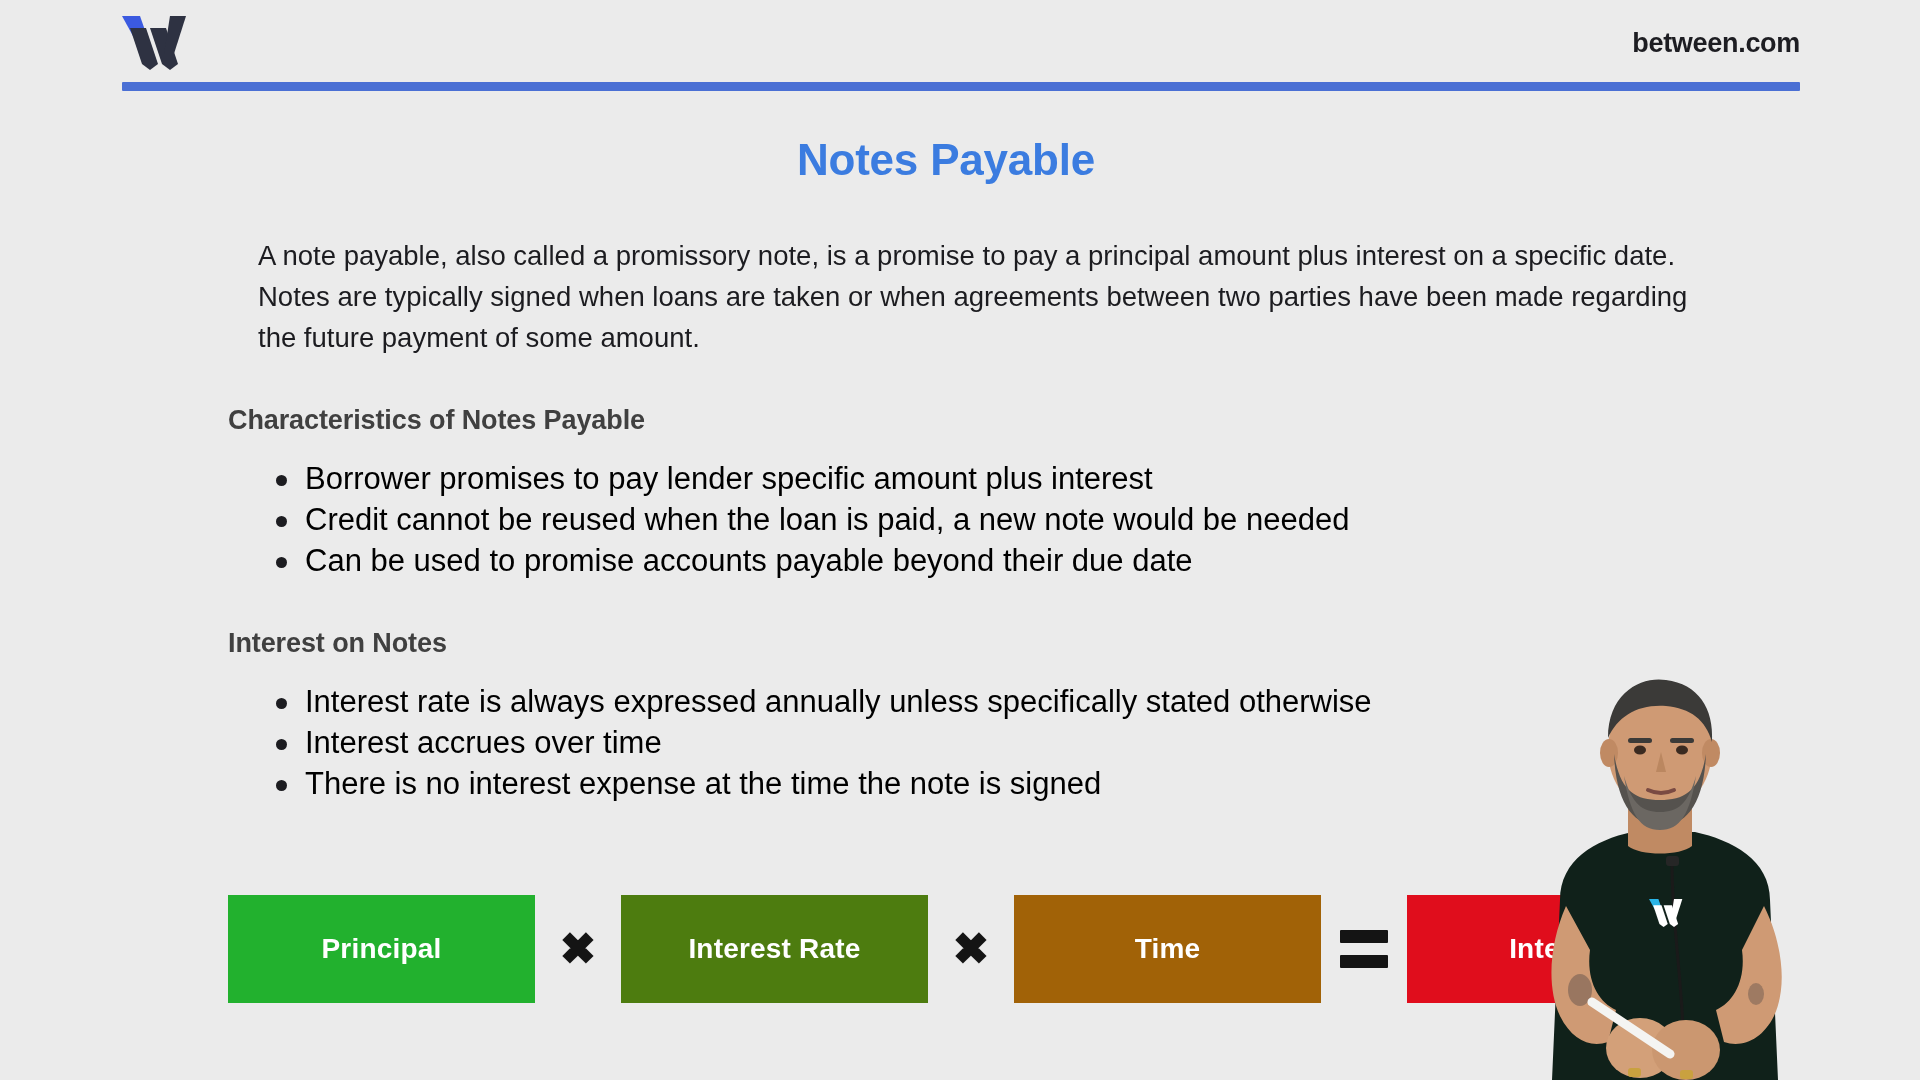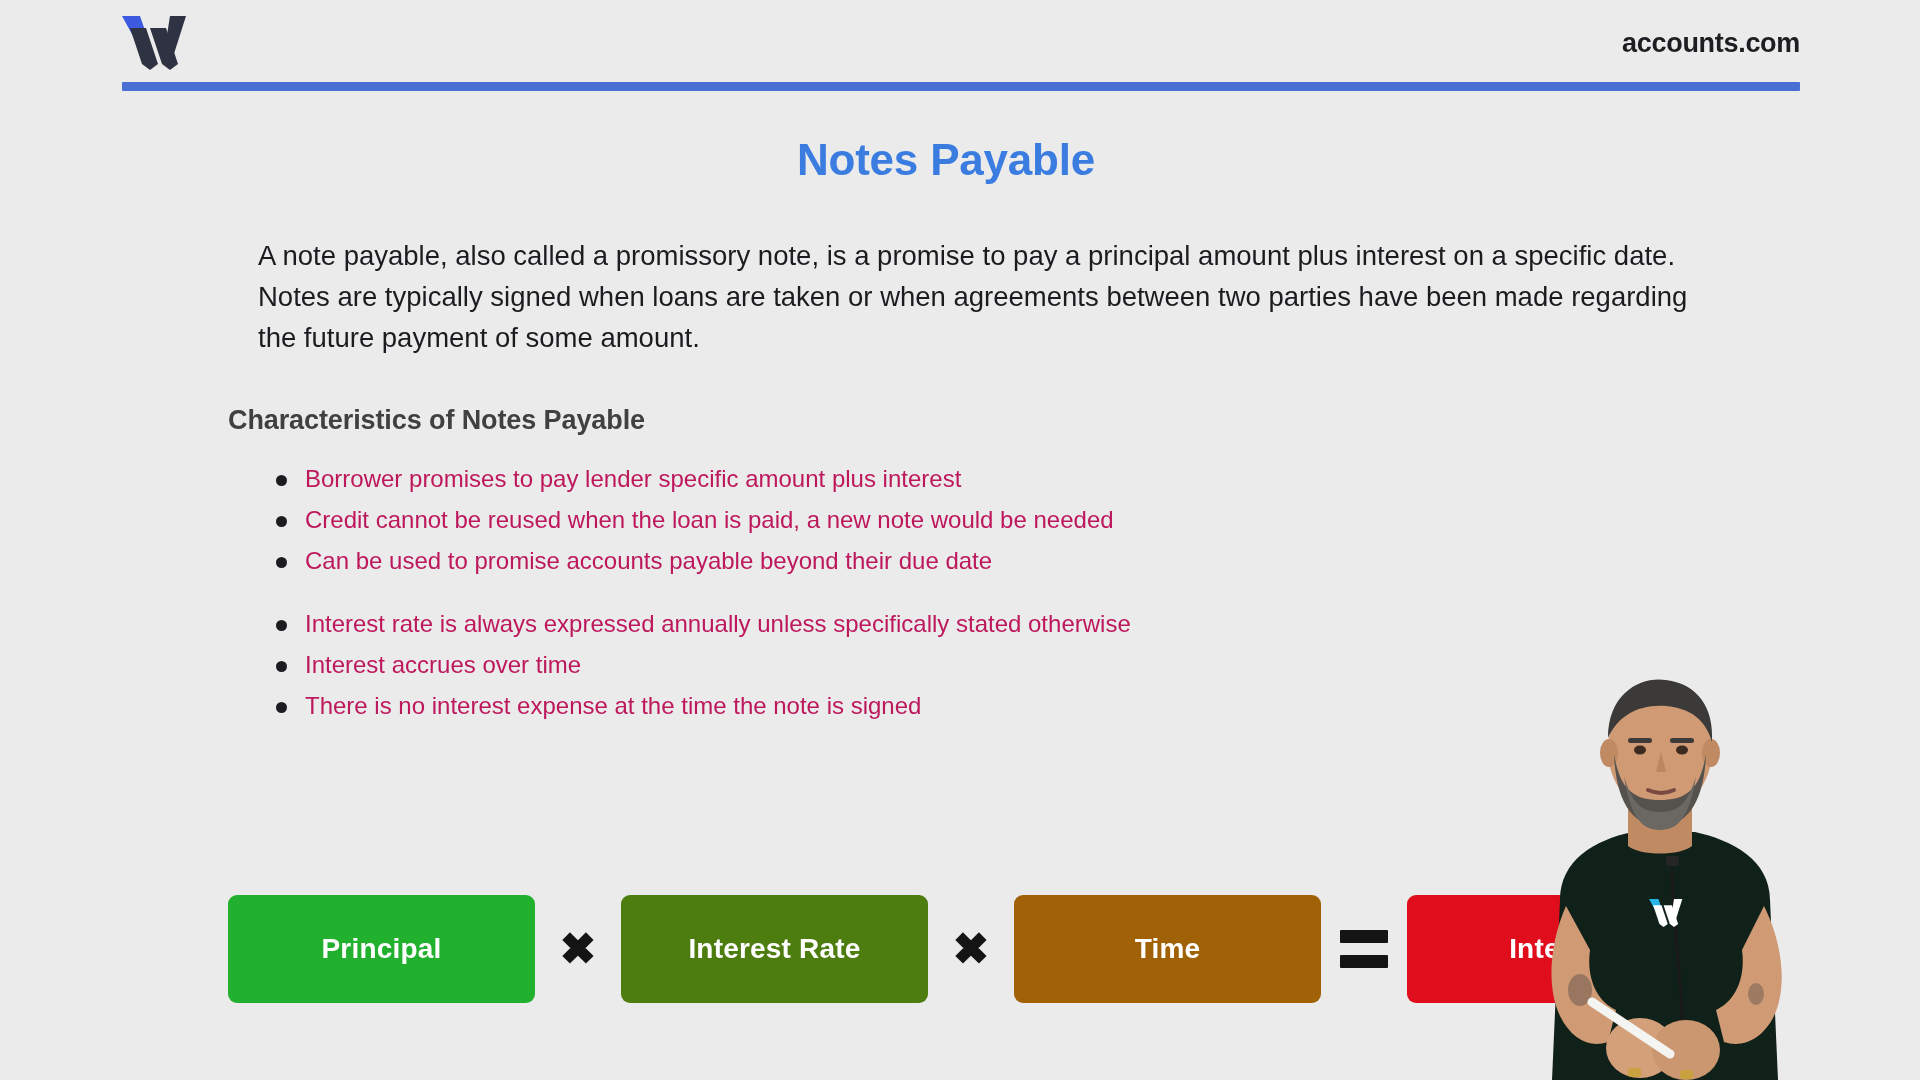--- a/index.html
+++ b/index.html
@@ -46,35 +46,35 @@
   .section-head {
     margin-top:47px;
     font-size:27px; font-weight:bold; color:#404040;
     letter-spacing:-0.1px;
   }
 
   .bullets { margin-top:22px; list-style:none; }
   .bullets li {
     position:relative;
     padding-left:77px;
-    font-size:24px; line-height:41px; color:#be185d;
+    font-size:31px; line-height:41px; color:#000000;
   }
   .bullets li .dot {
     position:absolute; left:48px; top:17px;
     width:11px; height:11px; border-radius:50%;
     background:#1c1c20;
   }
 
   
   .formula {
     position:absolute; left:228px; top:895px;
     display:flex; align-items:center;
   }
   .fbox {
-    height:108px; border-radius:9px;
+    height:108px; border-radius:0;
     display:flex; align-items:center; justify-content:center;
     color:#ffffff; font-size:28px; font-weight:bold;
     letter-spacing:0.2px;
   }
   .fbox.principal { width:307px; }
   .fbox.rate      { width:307px; }
   .fbox.time      { width:307px; }
   .fbox.interest  { width:307px; }
 
   .op {
@@ -106,21 +106,21 @@
 
     <div class="logo-wrap">
       <svg width="80" height="58" viewBox="0 0 80 58">
         <path d="M2 2 L20 2 L27 22 L13 22 Z" fill="#3b5ae0"></path>
         <path d="M10 14 L26 14 L38 50 L30 56 L22 50 Z" fill="#2e3242"></path>
         <path d="M30 14 L46 14 L58 50 L50 56 L42 50 Z" fill="#2e3242"></path>
         <path d="M50 2 L66 2 L52 46 L44 40 Z" fill="#2e3242"></path>
       </svg>
     </div>
 
-    <div class="site-url">accounts.com</div>
+    <div class="site-url">between.com</div>
 
     <div class="header-rule"></div>
   </div>
 
   <div class="slide-title">Notes Payable</div>
 
   <div class="content">
 
     <p class="intro">A note payable, also called a promissory note, is a promise to pay a principal amount plus interest on a specific date. Notes are typically signed when loans are taken or when agreements between two parties have been made regarding the future payment of some amount.</p>
 
@@ -134,20 +134,21 @@
       <li>
         <span class="dot"></span>
         <span>Credit cannot be reused when the loan is paid, a new note would be needed</span>
       </li>
       <li>
         <span class="dot"></span>
         <span>Can be used to promise accounts payable beyond their due date</span>
       </li>
     </ul>
 
+    <h2 class="section-head">Interest on Notes</h2>
 
     <ul class="bullets">
       <li>
         <span class="dot"></span>
         <span>Interest rate is always expressed annually unless specifically stated otherwise</span>
       </li>
       <li>
         <span class="dot"></span>
         <span>Interest accrues over time</span>
       </li>

